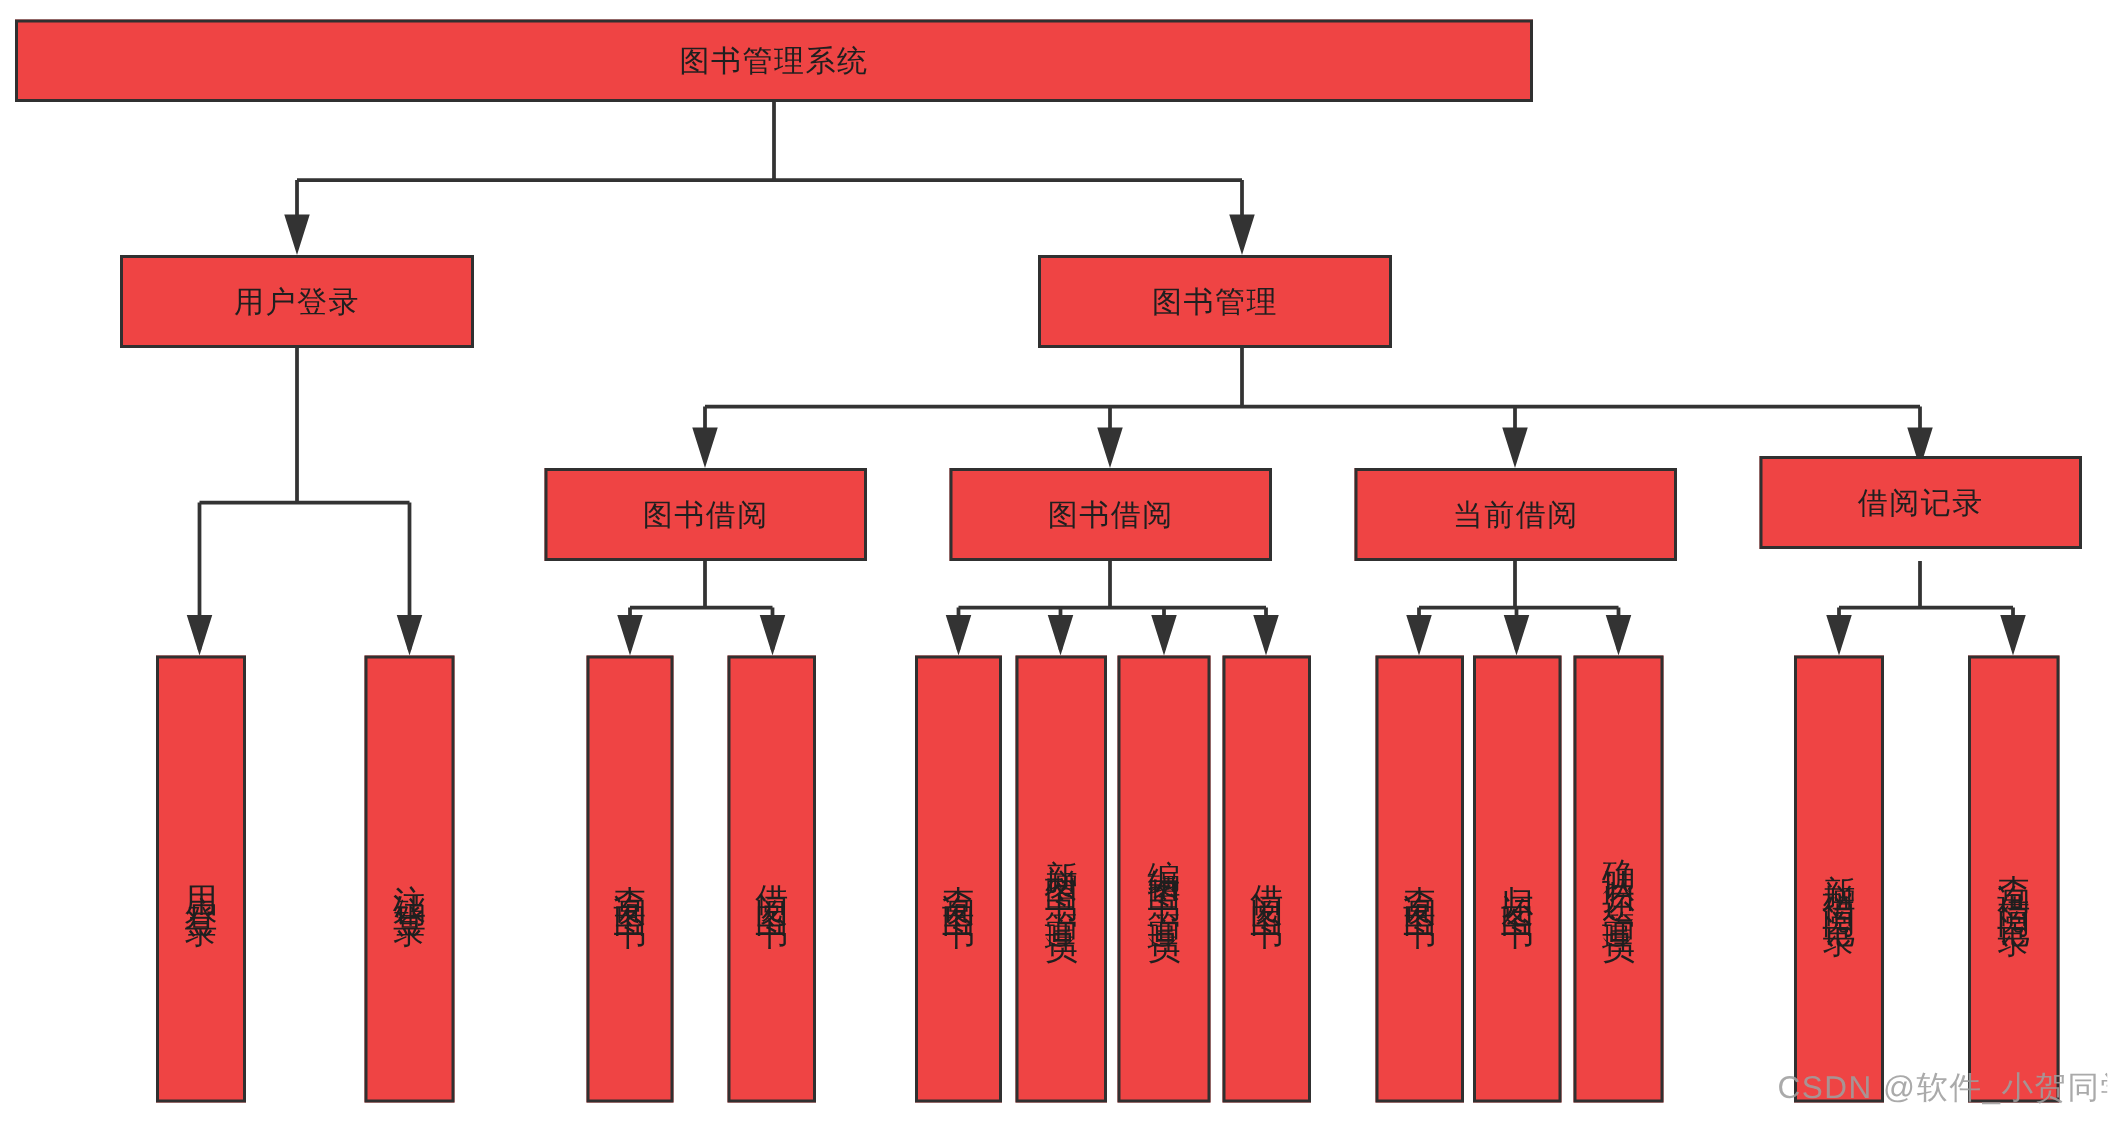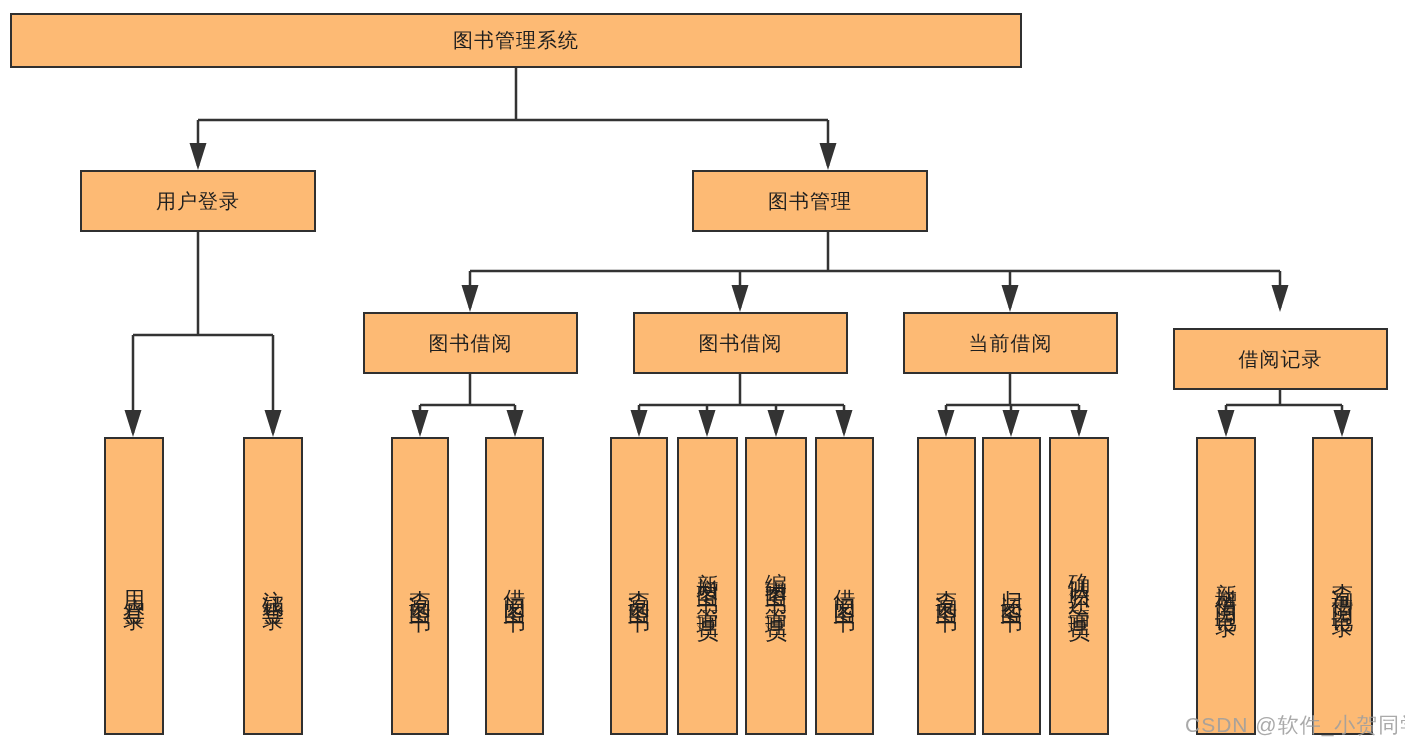--- a/index.html
+++ b/index.html
@@ -11,21 +11,21 @@
     overflow:hidden;
   }
   .connectors{
     position:absolute;left:0;top:0;z-index:0;
   }
   .connectors .lines{fill:none;stroke:#333333;stroke-width:2.5;}
   .connectors .arrows{fill:#333333;stroke:none;}
   .box{
     position:absolute;
     box-sizing:border-box;
-    background:#fdba74;
+    background:#ef4444;
     border:2.5px solid #303030;
     display:flex;align-items:center;justify-content:center;
     color:#1f1f1f;
     z-index:1;
   }
   .h-box span{
     font-size:20px;
     letter-spacing:1px;
     white-space:nowrap;
   }
@@ -97,21 +97,21 @@
 
   <div class="box h-box" style="left:363px;top:312px;width:215px;height:62px">
     <span>图书借阅</span>
   </div>
   <div class="box h-box" style="left:903px;top:312px;width:215px;height:62px">
     <span>当前借阅</span>
   </div>
   <div class="box h-box" style="left:633px;top:312px;width:215px;height:62px">
     <span>图书借阅</span>
   </div>
-  <div class="box h-box" style="left:1173px;top:328px;width:215px;height:62px">
+  <div class="box h-box" style="left:1173px;top:304px;width:215px;height:62px">
     <span>借阅记录</span>
   </div>
 
   <div class="box leaf" style="left:104px;width:60px">
     <span>用户登录</span>
   </div>
   <div class="box leaf" style="left:243px;width:60px">
     <span>注销登录</span>
   </div>
   <div class="box leaf" style="left:391px;width:58px">

